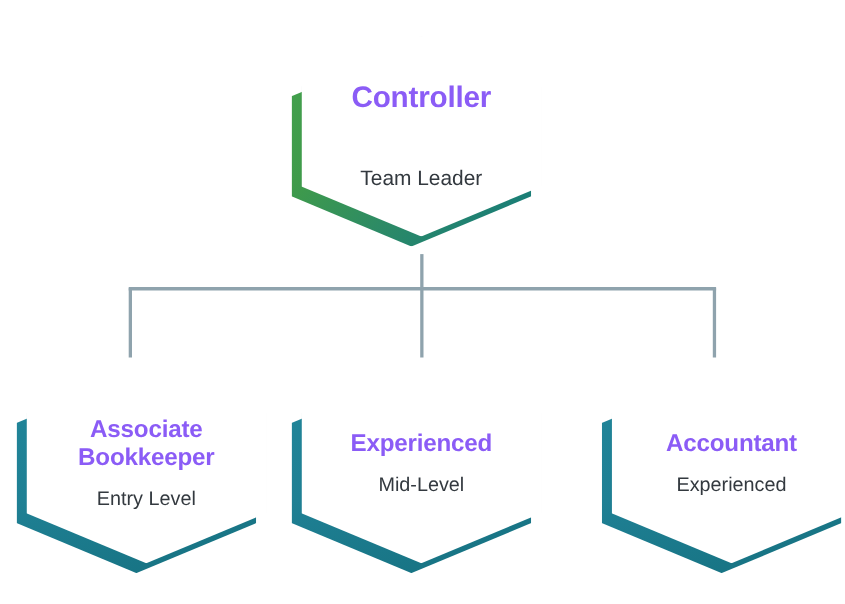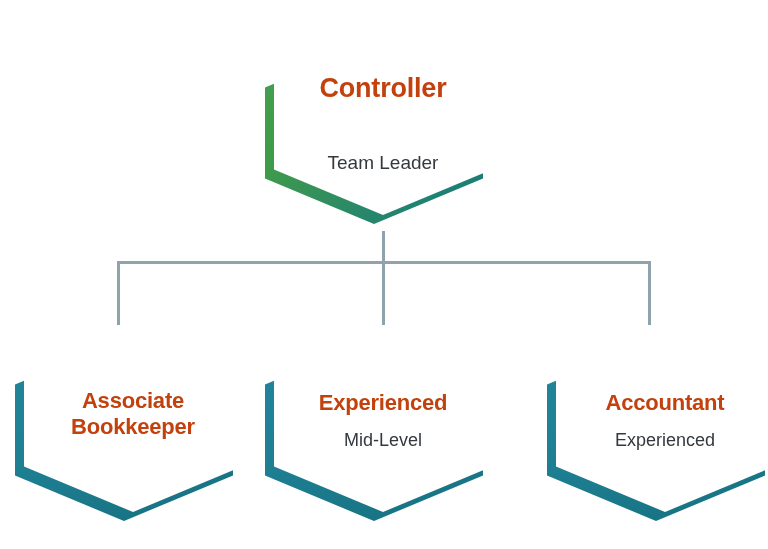--- a/index.html
+++ b/index.html
@@ -65,21 +65,21 @@
     display: flex;
     flex-direction: column;
     align-items: center;
     justify-content: center;
     text-align: center;
     box-sizing: border-box;
     padding: 0 16px;
   }
 
   .node-title {
-    color: #c2410c;
+    color: #8b5cf6;
     font-weight: bold;
     letter-spacing: -0.2px;
     line-height: 1.18;
   }
 
   .node-subtitle {
     color: #33393f;
     font-weight: normal;
     line-height: 1.2;
   }
@@ -143,20 +143,21 @@
       <div class="node-title">Controller</div>
       <div class="node-subtitle">Team Leader</div>
     </div>
   </div>
 
   <div class="node node-child" id="node-child-0">
     <div class="hex-accent" style="background: linear-gradient(160deg, #21869a 0%, #1f8094 45%, #15707f 100%);"></div>
     <div class="hex-face"></div>
     <div class="hex-content">
       <div class="node-title">Associate Bookkeeper</div>
+      <div class="node-subtitle">Entry Level</div>
     </div>
   </div>
 
   <div class="node node-child" id="node-child-1">
     <div class="hex-accent" style="background: linear-gradient(160deg, #21869a 0%, #1f8094 45%, #15707f 100%);"></div>
     <div class="hex-face"></div>
     <div class="hex-content">
       <div class="node-title">Experienced</div>
       <div class="node-subtitle">Mid-Level</div>
     </div>

